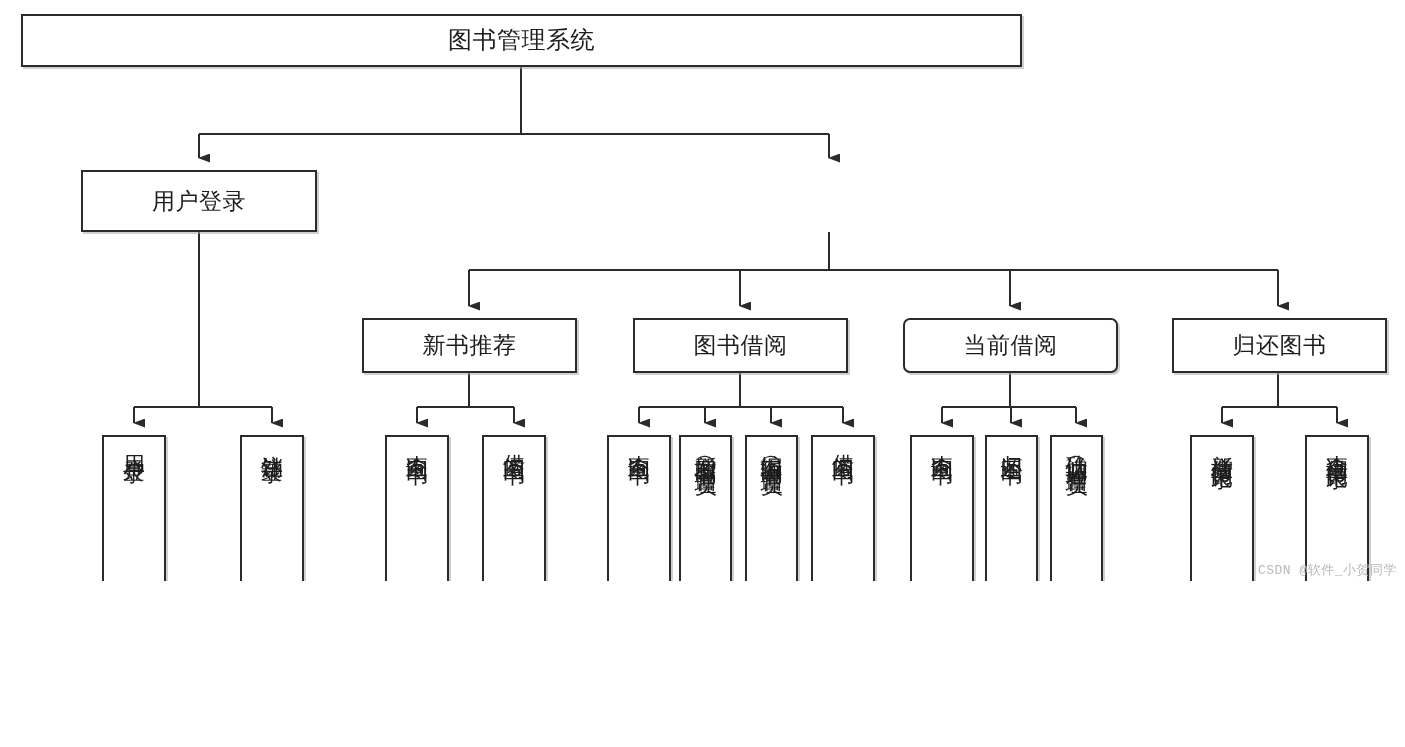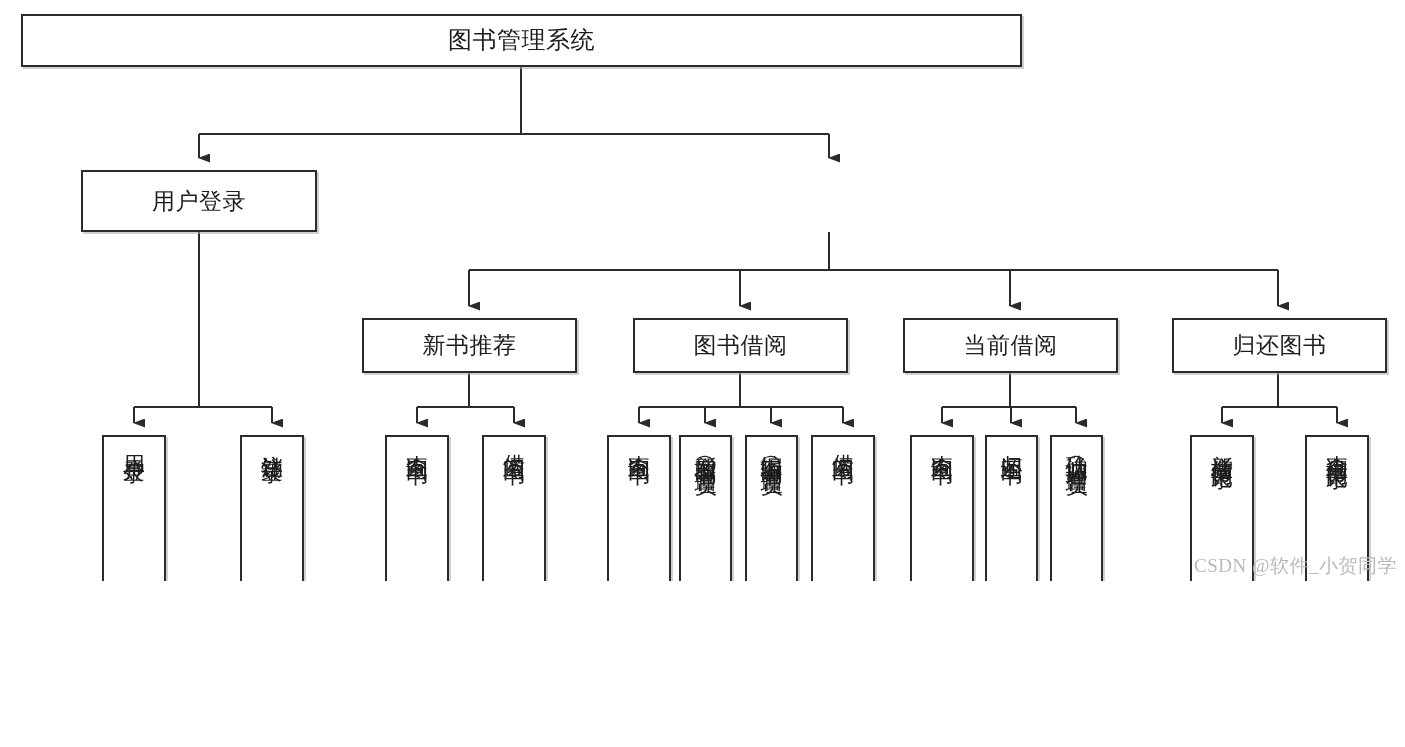--- a/index.html
+++ b/index.html
@@ -61,26 +61,26 @@
     text-orientation: upright;
     font-size: 22px;
     letter-spacing: 3px;
     line-height: 1;
     margin: 0 auto;
   }
   .watermark {
     position: absolute;
     right: 8px;
     bottom: 2px;
-    font-size: 19px;
+    font-size: 13px;
     color: #b9b9b9;
     letter-spacing: 0.5px;
     z-index: 5;
     white-space: nowrap;
-    font-family: Liberation Serif, serif;
+    font-family: Liberation Mono, monospace;
   }
 </style>
 </head>
 <body>
 
 <div id="canvas">
 
   <svg id="wires" viewBox="0 0 1405 747" xmlns="http://www.w3.org/2000/svg">
     <defs>
       <marker id="arrowhead" markerWidth="10" markerHeight="12" refX="4.5" refY="11" orient="auto" markerUnits="userSpaceOnUse">
@@ -138,21 +138,21 @@
   <div class="node h" style="left: 81px; top: 170px; width: 236px; height: 62px;">
     <span class="node-label">用户登录</span>
   </div>
 
   <div class="node h" style="left: 362px; top: 318px; width: 215px; height: 55px;">
     <span class="node-label">新书推荐</span>
   </div>
   <div class="node h" style="left: 633px; top: 318px; width: 215px; height: 55px;">
     <span class="node-label">图书借阅</span>
   </div>
-  <div class="node h" style="left: 903px; top: 318px; width: 215px; height: 55px;">
+  <div class="node h" style="left: 903px; top: 318px; width: 215px; height: 55px; border-radius: 7px;">
     <span class="node-label">当前借阅</span>
   </div>
   <div class="node h" style="left: 1172px; top: 318px; width: 215px; height: 55px;">
     <span class="node-label">归还图书</span>
   </div>
 
   <div class="node v" style="left: 102px; top: 435px; width: 64px; height: 300px;">
     <span class="node-label">用户登录</span>
   </div>
   <div class="node v" style="left: 240px; top: 435px; width: 64px; height: 300px;">

